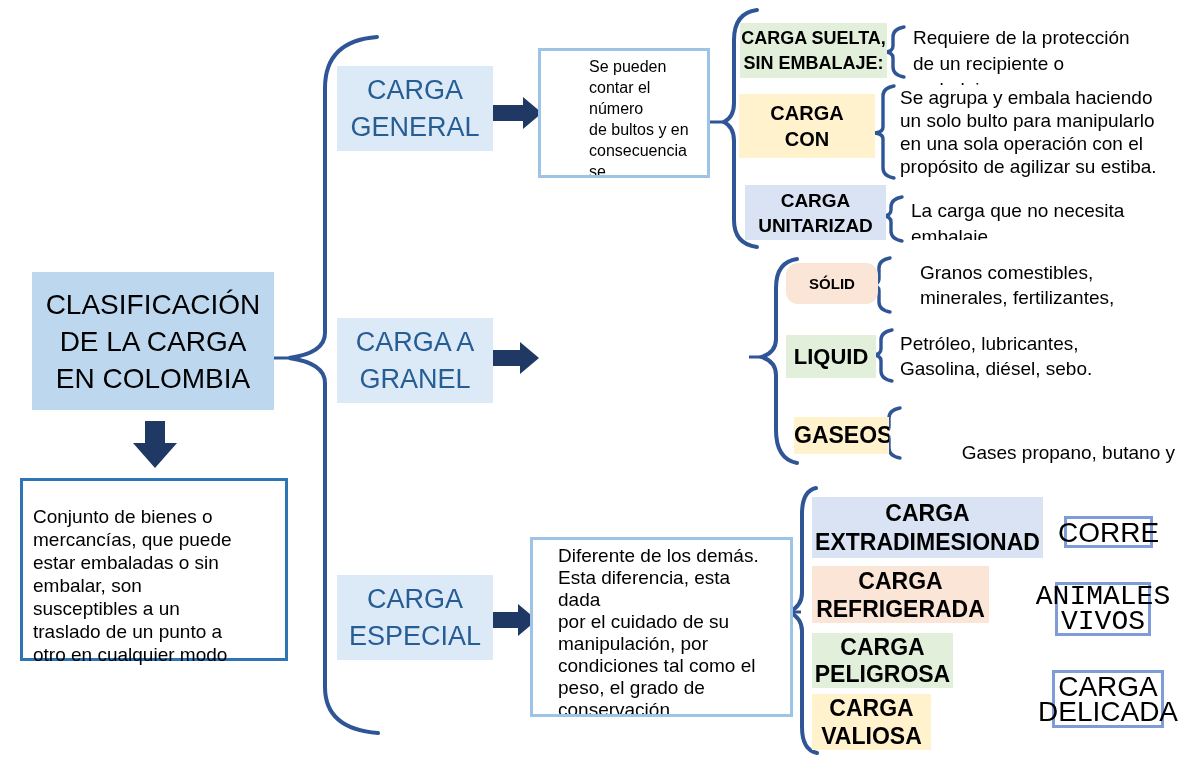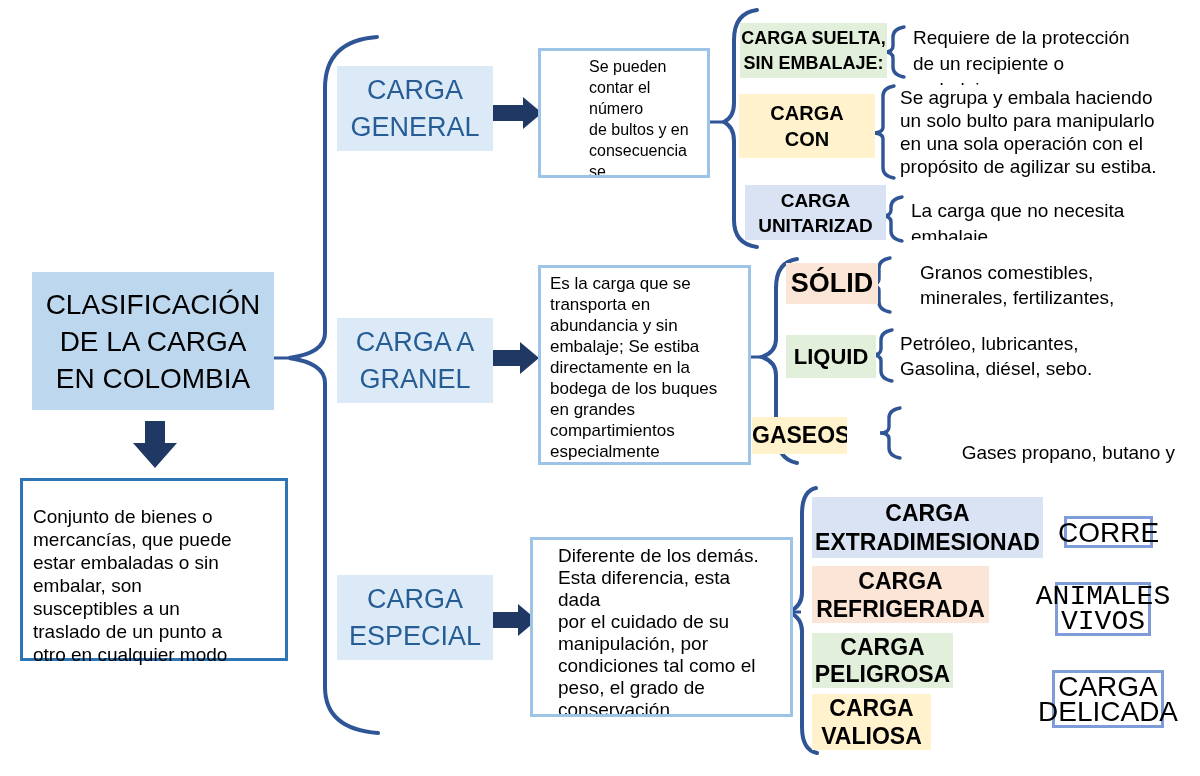--- a/index.html
+++ b/index.html
@@ -80,35 +80,32 @@
   <div class="abs side-desc" style="left:900px;top:86px;width:300px;height:94px;line-height:23px;">Se agrupa y embala haciendo<br>un solo bulto para manipularlo<br>en una sola operación con el<br>propósito de agilizar su estiba.</div>
 
   <div class="abs item-box" style="left: 745px; top: 185px; width: 141px; height: 55px; font-size: 19px; line-height: 25px; padding-top: 3px; background-color: rgb(218, 227, 243);">
     <span>CARGA<br>UNITARIZAD</span>
   </div>
   <div class="abs side-desc" style="left:911px;top:198px;width:250px;height:42px;">La carga que no necesita<br>embalaje</div>
 
   <div class="abs labelbox branch-box" style="left:337px;top:318px;width:156px;height:85px;">
     <span>CARGA A<br>GRANEL</span>
   </div>
-  <div class="abs desc-box d2" style="left:538px;top:265px;width:213px;height:200px;">
-    <span>Es la carga que se<br>transporta en<br>abundancia y sin<br>embalaje; Se estiba<br>directamente en la<br>bodega de los buques<br>en grandes<br>compartimientos<br>especialmente</span>
-  </div>
 
-  <div class="abs item-box" style="left: 786px; top: 263px; width: 92px; height: 41px; font-size: 27px; line-height: 41px; background-color: rgb(251, 229, 214);">
+  <div class="abs item-box" style="left: 786px; top: 263px; width: 92px; height: 41px; font-size: 15px; line-height: 41px; background-color: rgb(251, 229, 214); border-radius: 12px;">
     <span>SÓLID</span>
   </div>
   <div class="abs side-desc" style="left:900px;top:260px;width:262px;height:52px;line-height:25px;margin-left:20px;">Granos comestibles,<br>minerales, fertilizantes,<br>etc.</div>
 
   <div class="abs side-desc" style="left:900px;top:331px;width:262px;height:52px;line-height:25px;">Petróleo, lubricantes,<br>Gasolina, diésel, sebo.</div>
   <div class="abs item-box" style="left: 786px; top: 335px; width: 90px; height: 43px; font-size: 22px; line-height: 43px; background-color: rgb(226, 239, 218);">
     <span>LIQUID</span>
   </div>
 
-  <div class="abs item-box" style="left: 752px; top: 417px; width: 95px; height: 37px; font-size: 23px; line-height: 37px; background-color: rgb(255, 242, 204);">
+  <div class="abs item-box" style="left: 794px; top: 417px; width: 95px; height: 37px; font-size: 23px; line-height: 37px; background-color: rgb(255, 242, 204);">
     <span>GASEOS</span>
   </div>
   <div class="abs side-desc" style="left:913px;top:440px;width:262px;height:28px;text-align:right;">Gases propano, butano y</div>
 
   <div class="abs labelbox branch-box" style="left:337px;top:575px;width:156px;height:85px;">
     <span>CARGA<br>ESPECIAL</span>
   </div>
   <div class="abs desc-box d3" style="left:530px;top:537px;width:263px;height:180px;">
     <span>Diferente de los demás.<br>Esta diferencia, esta dada<br>por el cuidado de su<br>manipulación, por<br>condiciones tal como el<br>peso, el grado de<br>conservación, peligrosidad,<br>alto valor, entre otros</span>
   </div>

